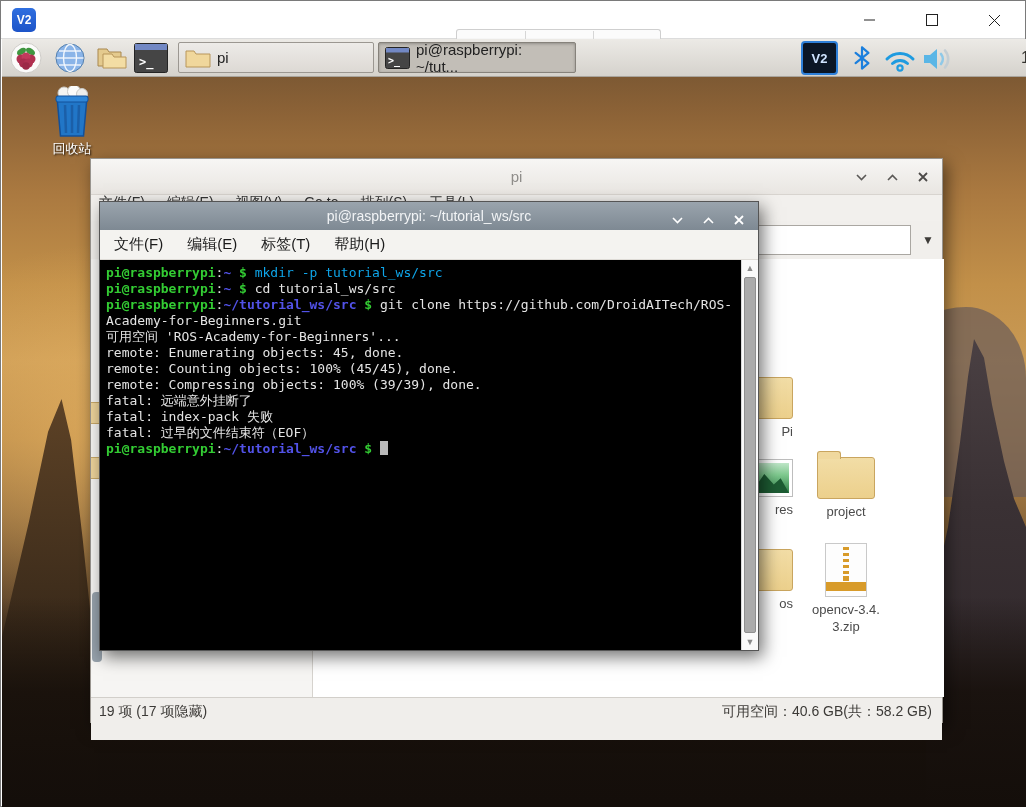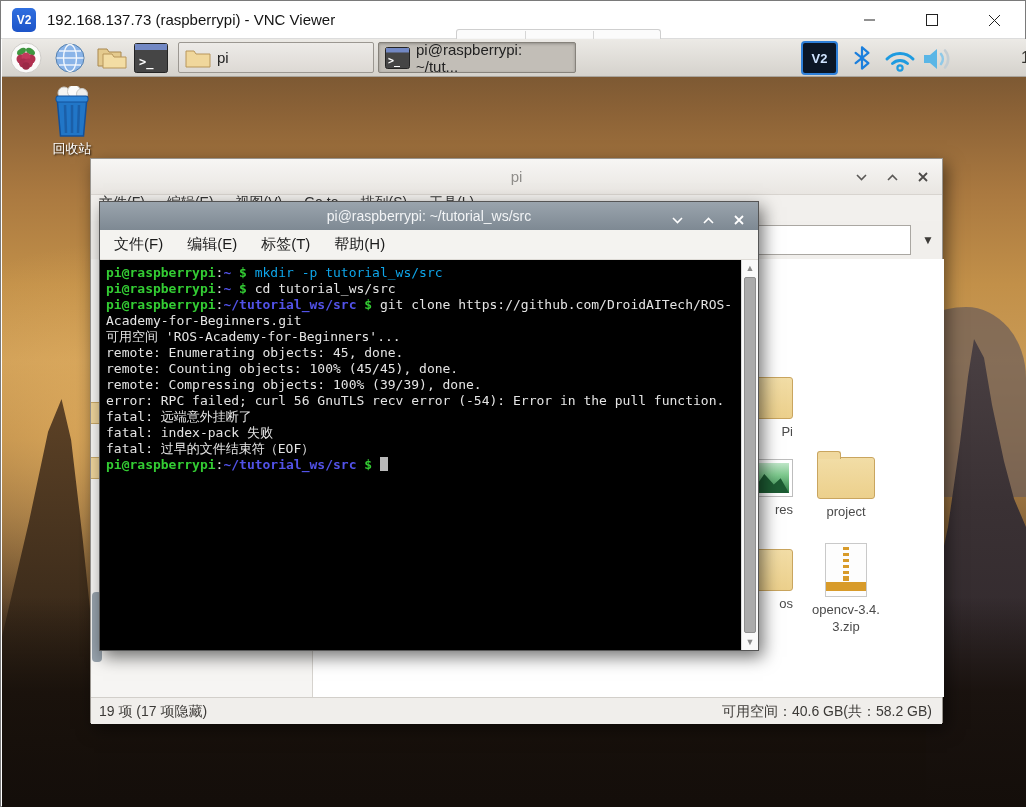--- a/index.html
+++ b/index.html
@@ -64,21 +64,21 @@
   .wb { width:22px; height:22px; display:flex; align-items:center; justify-content:center; }
   .fm-menubar { position:absolute; left:0; top:34px; width:100%; height:24px; display:flex; gap:22px; padding-left:8px;
     font-size:14px; color:#333; line-height:18px; }
   .fm-toolbar { position:absolute; left:0; top:62px; width:100%; height:38px; background:#f1efec; }
   .fm-address { position:absolute; left:12px; top:4px; width:808px; height:30px; background:#fff; border:1px solid #aaa7a2; font-size:14px; padding:0 6px; }
   .fm-addr-drop { position:absolute; left:826px; top:8px; width:22px; height:22px; color:#3d3b38; font-size:12px; text-align:center; line-height:22px; }
   .fm-content { position:absolute; left:0; top:100px; width:853px; height:438px; background:#fff; overflow:hidden; }
   .fm-sidebar { position:absolute; left:0; top:0; width:222px; height:438px; background:#f6f5f3; border-right:1px solid #d6d3ce; }
   .sliver-folder { position:absolute; width:12px; height:22px; background:#eed49b; border:1px solid #c8a868; border-left:none; }
   .sliver-thumb { position:absolute; left:1px; top:333px; width:10px; height:70px; background:#97a2ac; border-radius:4px; }
-  .fm-statusbar { position:absolute; left:0; top:538px; width:100%; height:27px; background:#f0eeeb; border-top:1px solid #d2cfca;
+  .fm-statusbar { position:absolute; left:0; top:538px; width:100%; height:43px; background:#f0eeeb; border-top:1px solid #d2cfca;
     font-size:14px; color:#3c3a37; line-height:26px;padding-left:6px; }
   .st-left { position:absolute; left:8px; }
   .st-right { position:absolute; right:10px; }
 
   
   .fm-item { position:absolute; width:84px; display:flex; flex-direction:column; align-items:center; }
   .fm-item.cut { width:74px; align-items:flex-end; }
   .fi-label { margin-top:4px; font-size:13px; color:#4a4a4a; text-align:center; white-space:pre-line; line-height:17px; }
   .icon-folder { position:relative; width:58px; height:42px; margin-top:6px; background:linear-gradient(180deg,#f2dda6,#ecd08c);
     border:1px solid #c9a55f; border-radius:2px 3px 3px 3px; }
@@ -114,21 +114,20 @@
   .menu-item { cursor:default; }
   svg { display:block; }
 </style>
 </head>
 <body>
 
 <div class="vnc-window">
 
   <div class="vnc-titlebar">
     <div class="vnc-app-icon">V2</div>
-    <div class="vnc-title">192.168.137.73 (raspberrypi) - VNC Viewer</div>
     <div class="vnc-toolbar-handle">
         <i style="left:68px"></i>
         <i style="left:136px"></i>
       </div>
     <div class="win-controls">
       <div class="win-btn">
           <svg width="12" height="12" viewBox="0 0 12 12">
             <line x1="0" y1="6" x2="11" y2="6" stroke="#222" stroke-width="1"></line>
           </svg>
         </div>
@@ -349,21 +348,20 @@
         </div>
       <div class="term-body">
           <div class="tl"><span style="color: rgb(51, 204, 51); font-weight: 700;">pi@raspberrypi</span><span style="color: rgb(228, 228, 228); font-weight: 400;">:</span><span style="color: rgb(82, 82, 232); font-weight: 700;">~</span><span style="color: rgb(51, 204, 51); font-weight: 700;"> $ </span><span style="color: #0ea5e9; font-weight: 400;">mkdir -p tutorial_ws/src</span></div>
           <div class="tl"><span style="color: rgb(51, 204, 51); font-weight: 700;">pi@raspberrypi</span><span style="color: rgb(228, 228, 228); font-weight: 400;">:</span><span style="color: rgb(82, 82, 232); font-weight: 700;">~</span><span style="color: rgb(51, 204, 51); font-weight: 700;"> $ </span><span style="color: rgb(228, 228, 228); font-weight: 400;">cd tutorial_ws/src</span></div>
           <div class="tl"><span style="color: rgb(51, 204, 51); font-weight: 700;">pi@raspberrypi</span><span style="color: rgb(228, 228, 228); font-weight: 400;">:</span><span style="color: rgb(82, 82, 232); font-weight: 700;">~/tutorial_ws/src</span><span style="color: rgb(51, 204, 51); font-weight: 700;"> $ </span><span style="color: rgb(228, 228, 228); font-weight: 400;">git clone https://github.com/DroidAITech/ROS-</span></div>
           <div class="tl"><span style="color: rgb(228, 228, 228); font-weight: 400;">Academy-for-Beginners.git</span></div>
           <div class="tl"><span style="color: rgb(228, 228, 228); font-weight: 400;">可用空间 'ROS-Academy-for-Beginners'...</span></div>
           <div class="tl"><span style="color: rgb(228, 228, 228); font-weight: 400;">remote: Enumerating objects: 45, done.</span></div>
           <div class="tl"><span style="color: rgb(228, 228, 228); font-weight: 400;">remote: Counting objects: 100% (45/45), done.</span></div>
           <div class="tl"><span style="color: rgb(228, 228, 228); font-weight: 400;">remote: Compressing objects: 100% (39/39), done.</span></div>
-          <div class="tl"><span style="color: rgb(228, 228, 228); font-weight: 400;">error: RPC failed; curl 56 GnuTLS recv error (-54): Error in the pull function.</span></div>
           <div class="tl"><span style="color: rgb(228, 228, 228); font-weight: 400;">fatal: 远端意外挂断了</span></div>
           <div class="tl"><span style="color: rgb(228, 228, 228); font-weight: 400;">fatal: index-pack 失败</span></div>
           <div class="tl"><span style="color: rgb(228, 228, 228); font-weight: 400;">fatal: 过早的文件结束符（EOF）</span></div>
           <div class="tl"><span style="color: rgb(51, 204, 51); font-weight: 700;">pi@raspberrypi</span><span style="color: rgb(228, 228, 228); font-weight: 400;">:</span><span style="color: rgb(82, 82, 232); font-weight: 700;">~/tutorial_ws/src</span><span style="color: rgb(51, 204, 51); font-weight: 700;"> $ </span><span class="cursor" style="background: rgb(185, 185, 185);"></span></div>
         </div>
       <div class="term-scroll" style="top:58px">
         <span class="ts-arrow" style="top:0">▲</span>
         <span class="ts-thumb"></span>
         <span class="ts-arrow" style="bottom:0">▼</span>
       </div>

